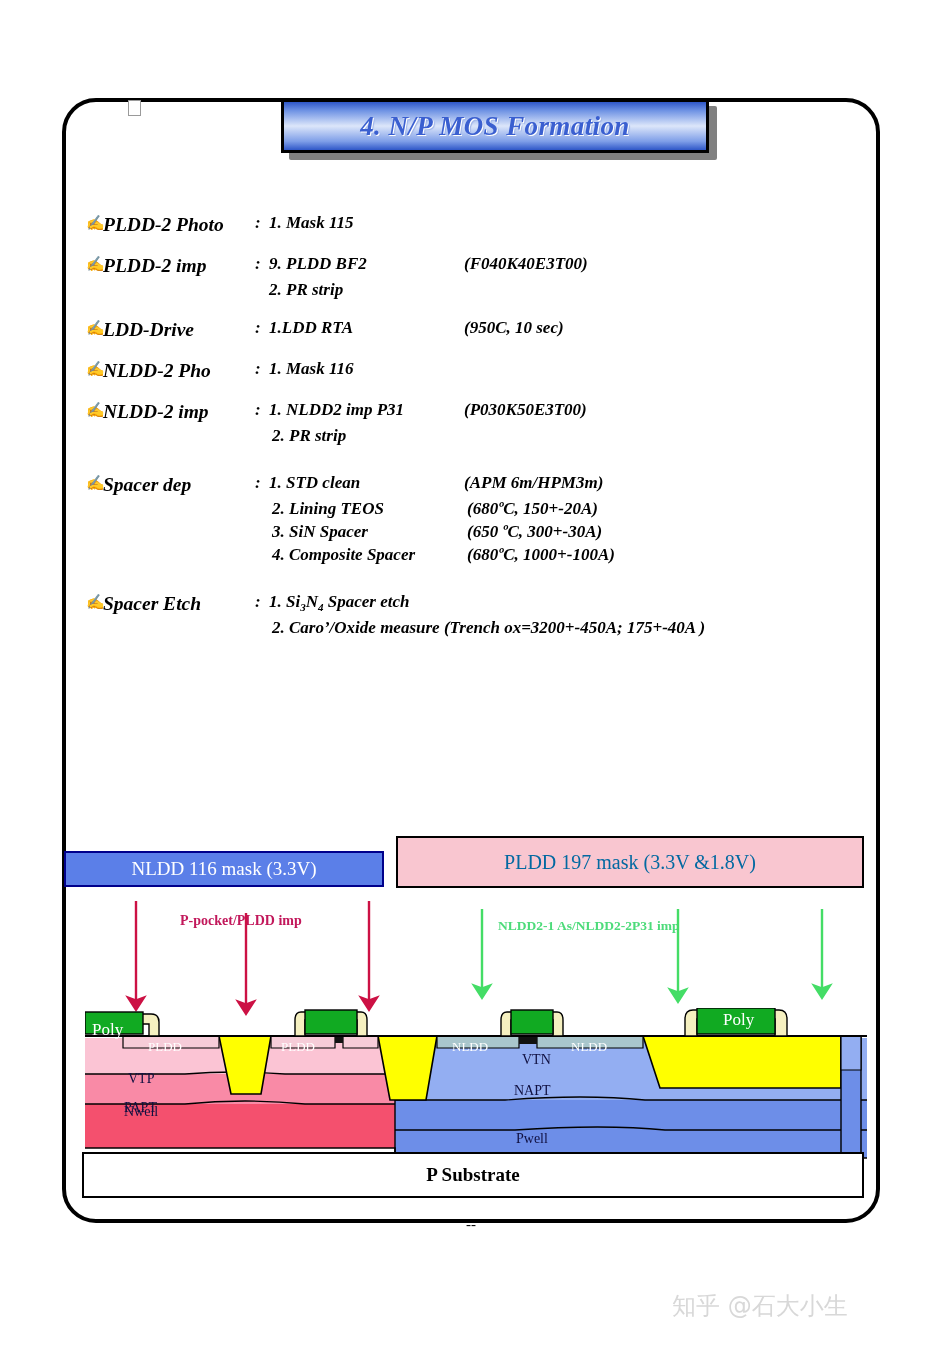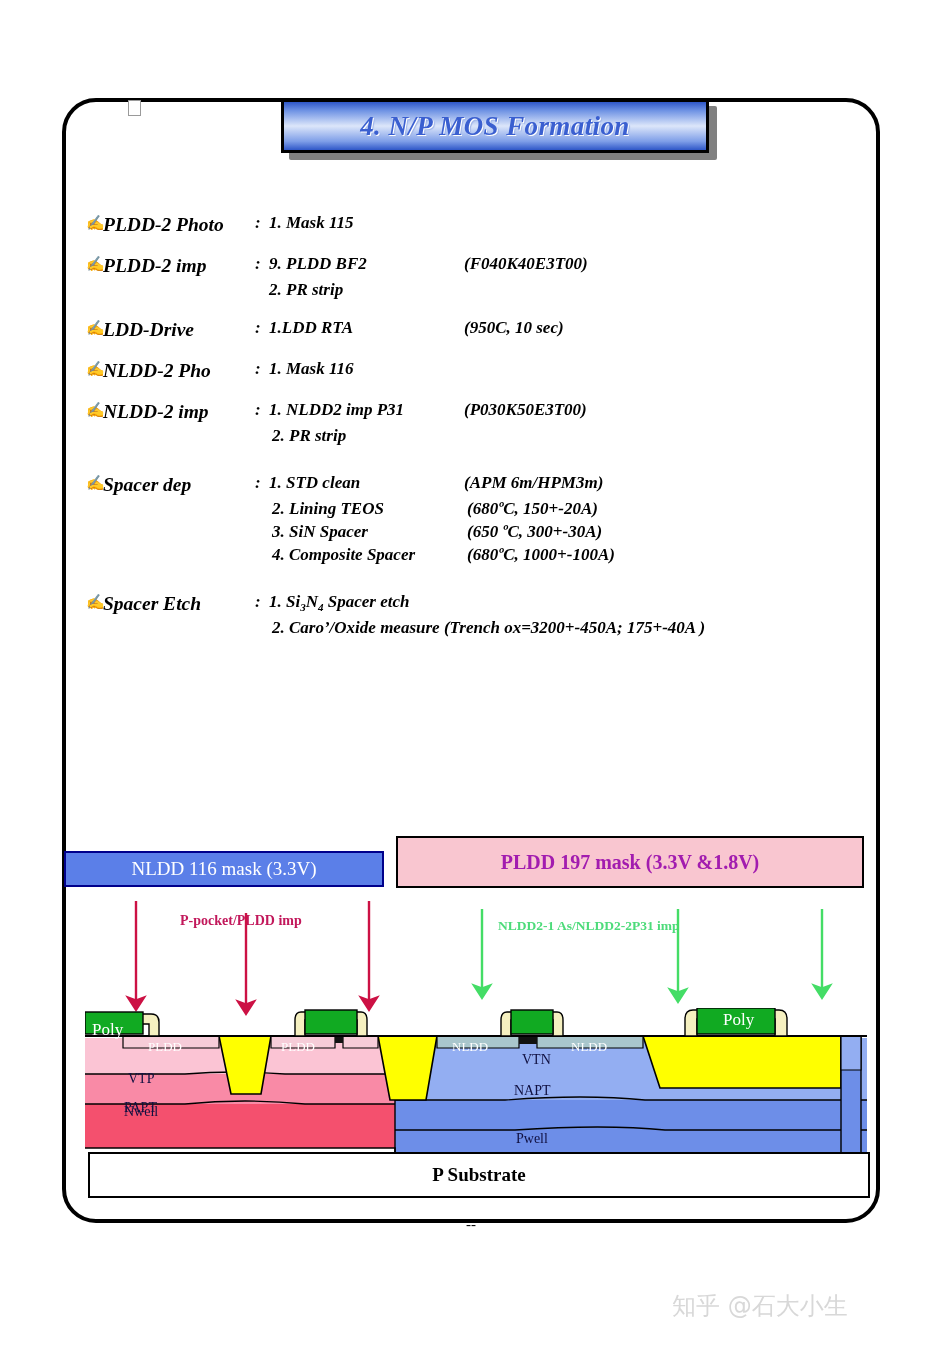--- a/index.html
+++ b/index.html
@@ -40,34 +40,34 @@
   sub{font-size:11px;}
 
   
   #nldd-mask-box{position:absolute;left:64px;top:851px;width:320px;height:36px;
     background:#5b7fe8;border:2px solid #00008b;box-sizing:border-box;
     display:flex;align-items:center;justify-content:center;}
   #nldd-mask-box span{color:#fff;font-size:19px;}
   #pldd-mask-box{position:absolute;left:396px;top:836px;width:468px;height:52px;
     background:#f9c6d0;border:2px solid #000;box-sizing:border-box;
     display:flex;align-items:center;justify-content:center;}
-  #pldd-mask-box span{color:#a21caf;font-size:20px;font-weight:bold;}
+  #pldd-mask-box span{color:#0369a1;font-size:20px;}
 
   
   #p-imp-label{position:absolute;left:180px;top:913px;font-size:14px;font-weight:bold;
     color:#c2185b;white-space:nowrap;}
   #n-imp-label{position:absolute;left:498px;top:918px;font-size:13.5px;font-weight:bold;
     color:#4ddb7a;white-space:nowrap;}
 
   
   .arrow{position:absolute;}
 
   
   #xsec{position:absolute;left:85px;top:1008px;width:782px;height:190px;}
-  #substrate-box{position:absolute;left:88px;top:1152px;width:782px;height:46px;
+  #substrate-box{position:absolute;left:82px;top:1152px;width:782px;height:46px;
     border:2px solid #000;box-sizing:border-box;background:#fff;
     display:flex;align-items:center;justify-content:center;}
   #substrate-box span{font-size:19px;font-weight:bold;color:#000;}
 
   .lbl{position:absolute;font-size:14px;color:#101040;pointer-events:none;}
   .lbl-w{position:absolute;font-size:13px;color:#ffffff;pointer-events:none;}
   .poly-lbl{position:absolute;font-size:17px;color:#ffffff;pointer-events:none;}
 
   
   #footer-dash{position:absolute;left:466px;top:1216px;font-size:15px;color:#000;}

